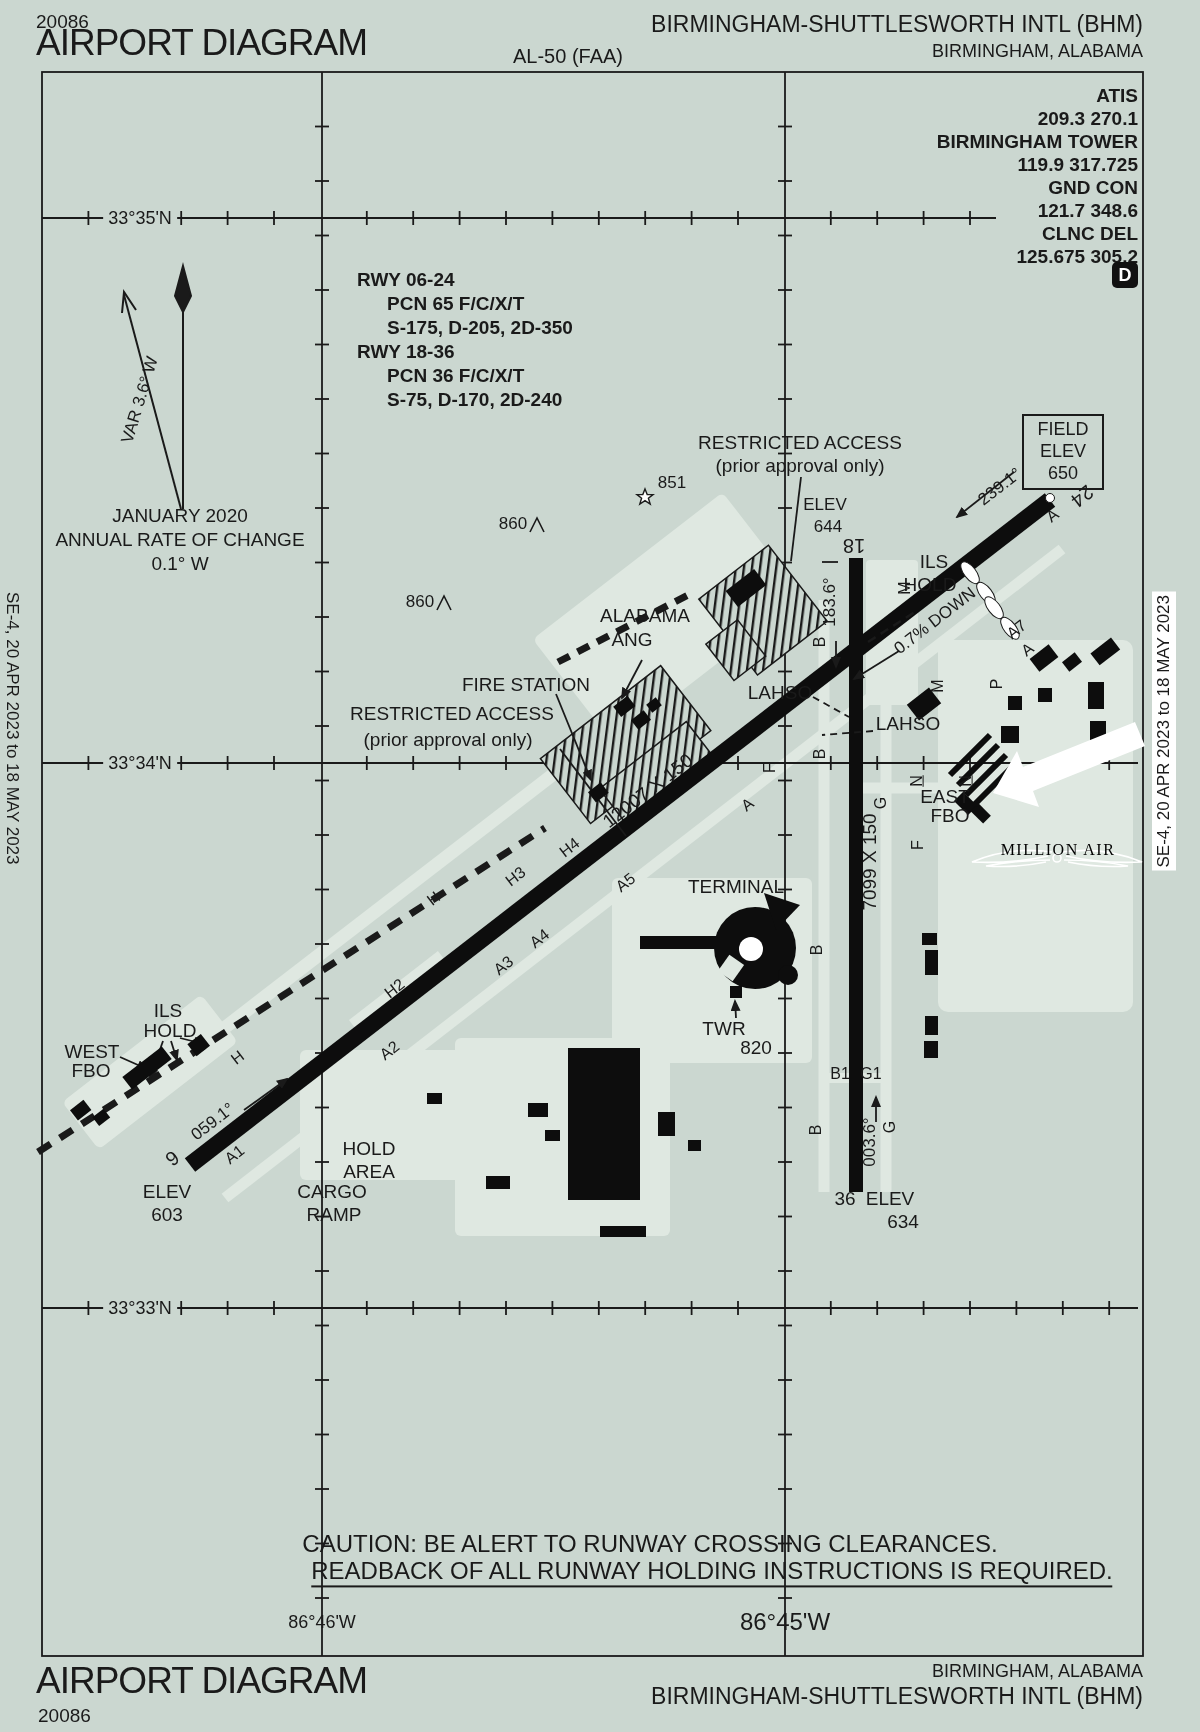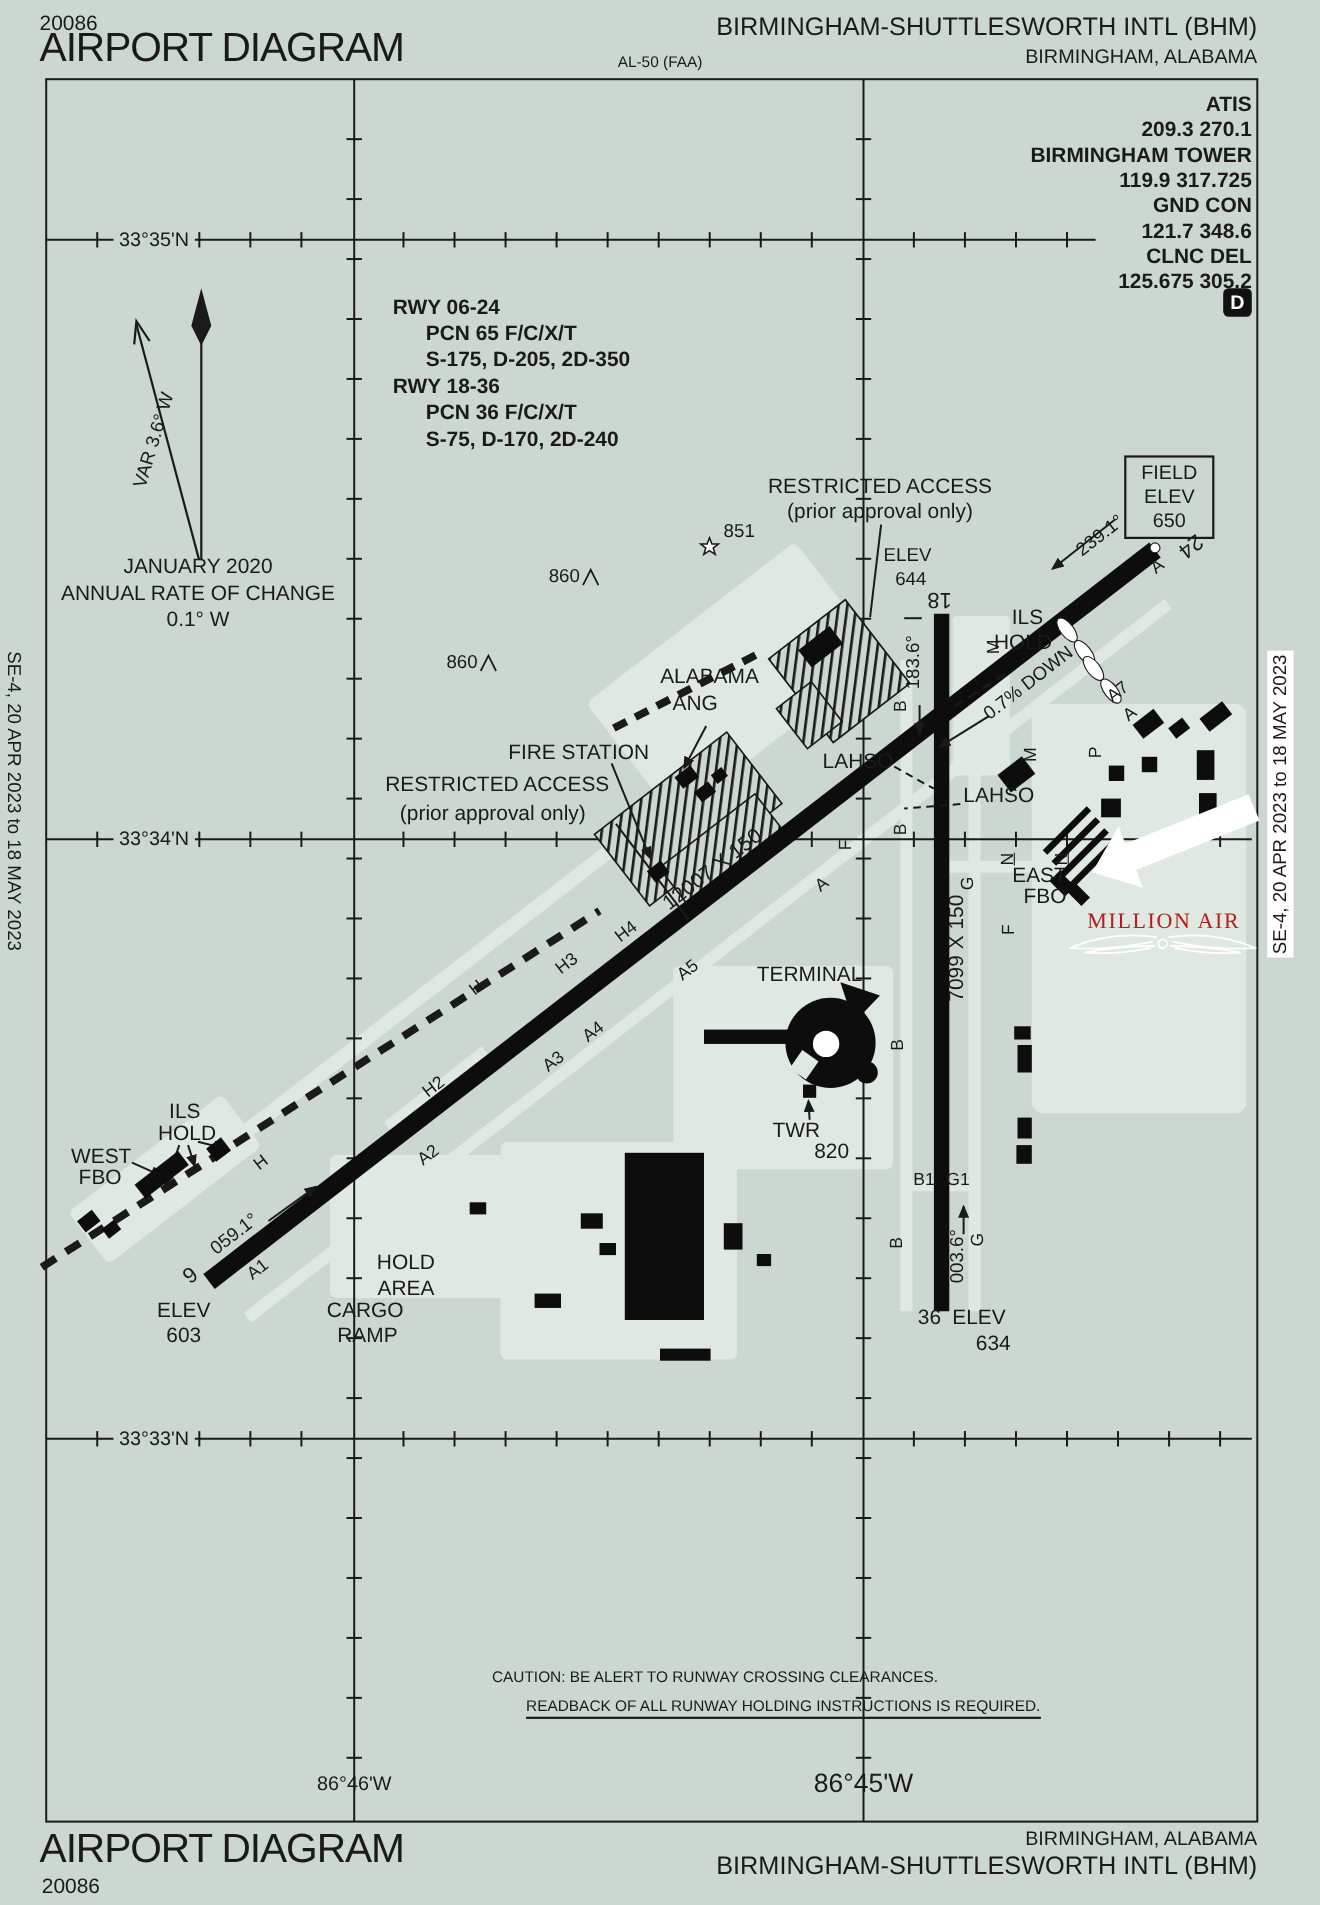--- a/index.html
+++ b/index.html
@@ -6,29 +6,29 @@
   body{width:1200px;height:1732px;position:relative;background:#cbd7d0;
        font-family:"Liberation Sans",sans-serif;color:#1a1a1a;overflow:hidden;}
   .lbl{position:absolute;white-space:nowrap;font-size:17px;line-height:1.05;
        transform:translate(-50%,-50%);}
   .lg{font-size:19px;}
   .lat{background:#cbd7d0;padding:0 5px;font-size:18px;}
   .blk{position:absolute;font-size:19px;line-height:24px;font-weight:bold;}
   .blk .ind{padding-left:30px;}
   .rt{text-align:right;}
   .num{font-size:20px;}
-  .cau{font-size:14px;}
+  .cau{font-size:24px;margin-top:20px;}
   .underl{border-bottom:2px solid #1a1a1a;padding-bottom:2px;}
   .vert{position:absolute;writing-mode:vertical-rl;font-size:17px;white-space:nowrap;}
   .noteR{transform:rotate(180deg);background:#ffffff;padding:3px 2px;}
   .dbox{position:absolute;left:1112px;top:262px;width:26px;height:26px;background:#111;
         border-radius:5px;color:#fff;font-weight:bold;font-size:18px;text-align:center;line-height:26px;}
   .febox{position:absolute;left:1022px;top:414px;width:78px;height:70px;border:2px solid #1a1a1a;
          text-align:center;font-size:18px;line-height:22px;padding-top:2px;}
-  .ma{color:#b91c1c;font-family:"Liberation Serif",serif;font-size:20px;letter-spacing:1.5px;}
+  .ma{color:#000000;font-family:"Liberation Serif",serif;font-size:16px;letter-spacing:1.5px;margin-top:12px;}
   svg{position:absolute;left:0;top:0;}
 </style>
 </head>
 <body>
 
 <svg width="1200" height="1732" viewBox="0 0 1200 1732">
   <defs>
     <pattern id="hatch" width="8" height="8" patternUnits="userSpaceOnUse" patternTransform="rotate(45)">
       <rect width="8" height="8" fill="#cbd7d0"></rect>
         <rect width="2.4" height="8" fill="#1a1a1a"></rect>
@@ -311,21 +311,21 @@
     <path d="M1052 852 Q1010 846 972 862 Q1012 864 1048 856"></path>
     <path d="M1050 860 Q1016 860 986 866 Q1016 868 1046 862"></path>
     <path d="M1062 852 Q1104 846 1142 862 Q1102 864 1066 856"></path>
     <path d="M1064 860 Q1098 860 1128 866 Q1098 868 1068 862"></path>
     <circle cx="1057" cy="858" r="4"></circle>
   </g>
 </svg>
 
 <div class="lbl" style="left:36px;top:12px;transform:none;font-size:19px">20086</div>
 <div class="lbl" style="left:36px;top:24px;transform:none;font-size:37px;letter-spacing:-1px">AIRPORT DIAGRAM</div>
-<div class="lbl" style="left:600px;top:56px;font-size:14px">AL-50 (FAA)</div>
+<div class="lbl" style="left:568px;top:56px;font-size:20px">AL-50 (FAA)</div>
 <div class="lbl rt" style="left:1143px;top:12px;transform:translate(-100%,0);font-size:23px">BIRMINGHAM-SHUTTLESWORTH INTL (BHM)</div>
 <div class="lbl rt" style="left:1143px;top:42px;transform:translate(-100%,0);font-size:18px">BIRMINGHAM, ALABAMA</div>
 
 <div class="blk rt" style="left:820px;top:84px;width:318px;line-height:23px">
   <div>ATIS</div>
   <div>209.3 270.1</div>
   <div>BIRMINGHAM TOWER</div>
   <div>119.9 317.725</div>
   <div>GND CON</div>
   <div>121.7 348.6</div>

